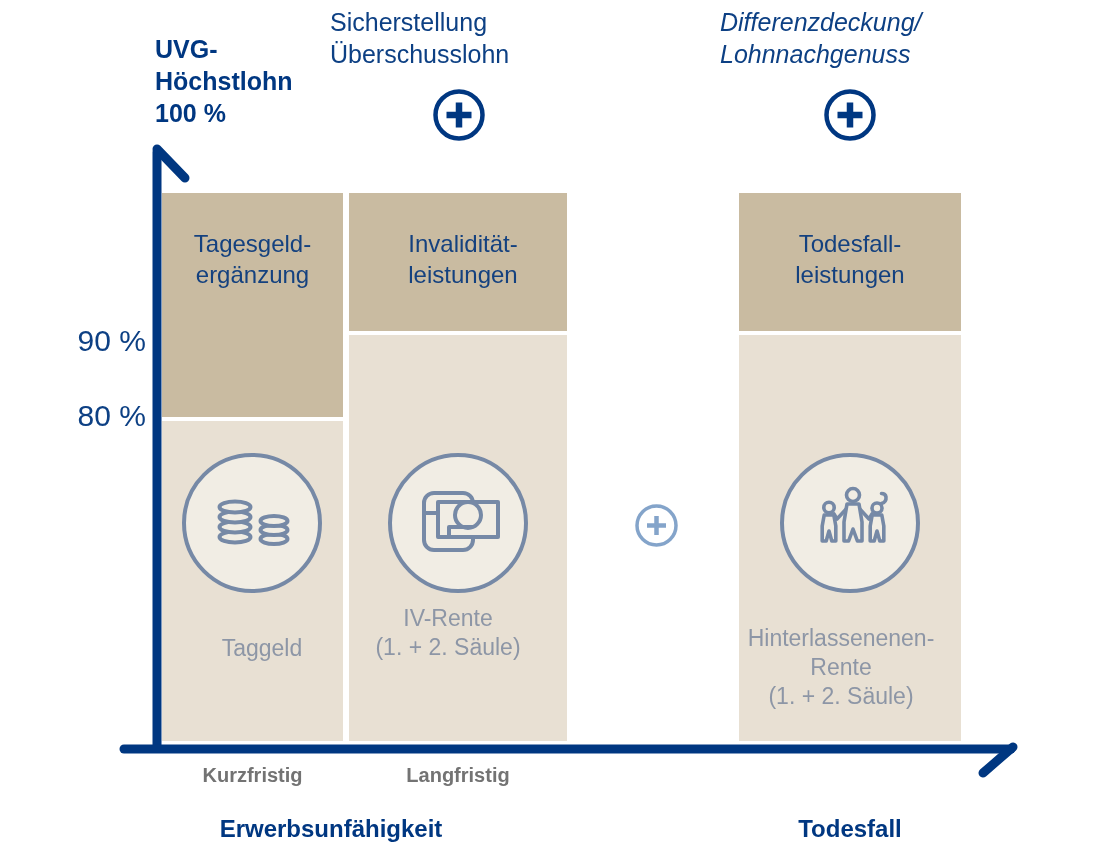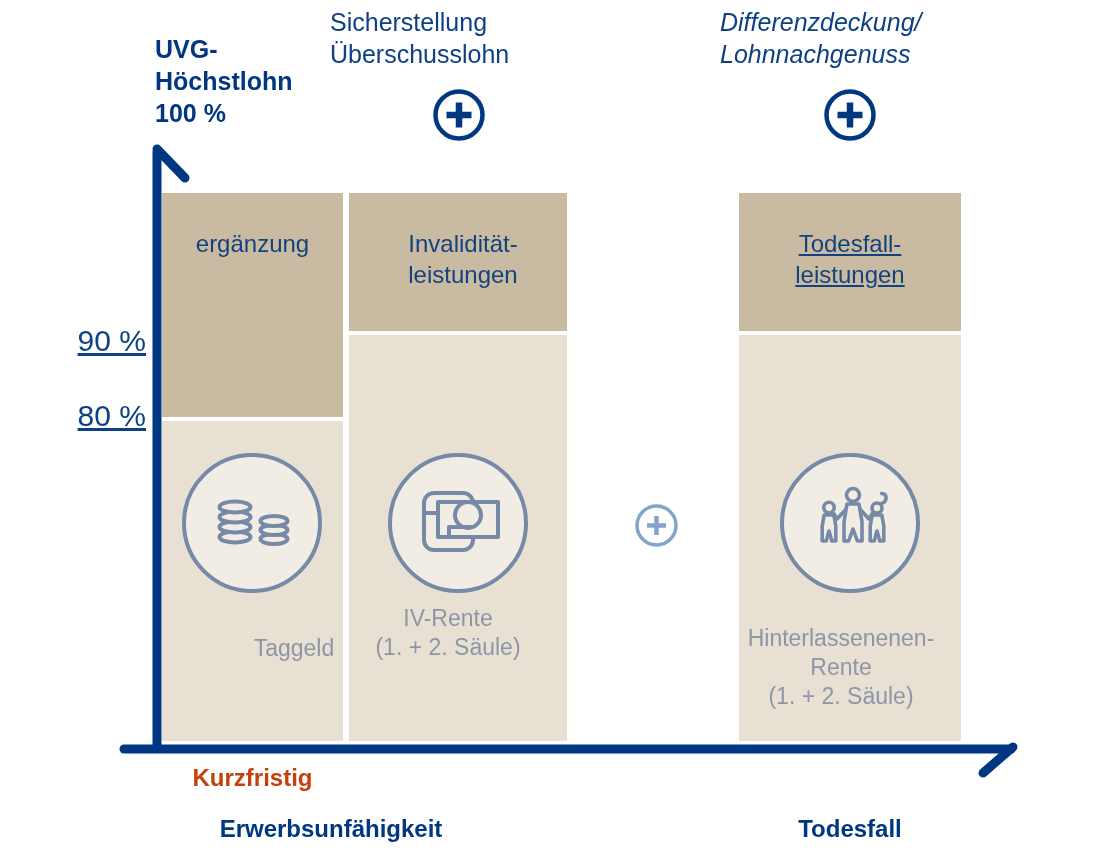--- a/index.html
+++ b/index.html
@@ -6,24 +6,24 @@
   .canvas{
     position:relative;width:1100px;height:860px;background:#fff;
     font-family:"Liberation Sans",sans-serif;overflow:hidden;
     color:#003781;
   }
   .abs{position:absolute;}
   .line{display:block;}
   
   .title-origin{font-size:25px;line-height:32px;font-weight:bold;color:#003781;}
   .annot{font-size:25px;line-height:32px;text-align:left;color:#0d4084;}
-  .ytick{font-size:30px;color:#0d4084;text-align:right;text-decoration:underline;}
+  .ytick{font-size:30px;color:#0d4084;text-align:right;}
   .col-header{font-size:24px;line-height:31px;text-align:center;color:#14417f;}
   .caption{font-size:23px;line-height:29px;text-align:center;color:#8d96a6;}
-  .xlabel{font-size:24px;font-weight:bold;text-align:center;color:#c2410c;}
+  .xlabel{font-size:20px;font-weight:bold;text-align:center;color:#737373;}
   .grouplabel{font-size:24px;font-weight:bold;text-align:center;color:#003781;}
   
   .band-dark{background:#c9bba1;}
   .band-light{background:#e8e0d3;}
   .icon-circle{
     width:140px;height:140px;border-radius:50%;
     background:#f1ede4;border:4px solid #7689a6;box-sizing:border-box;
     display:flex;align-items:center;justify-content:center;
   }
   svg{display:block;}
@@ -60,36 +60,37 @@
       <path d="M14.5 27 H39.5 M27 14.5 V39.5" stroke="#003781" stroke-width="6.5" fill="none"></path>
     </svg>
   </div>
 
   <div class="abs ytick" style="left:46px;top:324px;width:100px;">90 %</div>
   <div class="abs ytick" style="left:46px;top:399px;width:100px;">80 %</div>
 
   <div class="abs band-dark" style="left:162px;top:193px;width:181px;height:224px;"></div>
   <div class="abs band-light" style="left:162px;top:421px;width:181px;height:320px;"></div>
   <div class="abs col-header" style="left:162px;top:228px;width:181px;">
+    <span class="line">Tagesgeld-</span>
     <span class="line">ergänzung</span>
   </div>
   <div class="abs icon-circle" style="left:182px;top:453px;">
     <svg width="96" height="96" viewBox="-48 -48 96 96">
       <g fill="#f1ede4" stroke="#7689a6" stroke-width="4">
         <ellipse cx="-17" cy="14" rx="15.5" ry="5.5"></ellipse>
         <ellipse cx="-17" cy="4" rx="15.5" ry="5.5"></ellipse>
         <ellipse cx="-17" cy="-6" rx="15.5" ry="5.5"></ellipse>
         <ellipse cx="-17" cy="-16" rx="15.5" ry="5.5"></ellipse>
         <ellipse cx="22" cy="16" rx="13.5" ry="5"></ellipse>
         <ellipse cx="22" cy="7" rx="13.5" ry="5"></ellipse>
         <ellipse cx="22" cy="-2" rx="13.5" ry="5"></ellipse>
       </g>
     </svg>
   </div>
-  <div class="abs caption" style="left:162px;top:634px;width:200px;padding-left:32px;">
+  <div class="abs caption" style="left:162px;top:634px;width:200px;">
     <span class="line">Taggeld</span>
     <span class="line"></span>
     <span class="line"></span>
   </div>
 
   <div class="abs band-dark" style="left:349px;top:193px;width:218px;height:138px;"></div>
   <div class="abs band-light" style="left:349px;top:335px;width:218px;height:406px;"></div>
   <div class="abs col-header" style="left:349px;top:228px;width:228px;">
     <span class="line">Invalidität-</span>
     <span class="line">leistungen</span>
@@ -113,21 +114,21 @@
 
   <div class="abs" style="left:634px;top:503px;width:45px;height:45px;">
     <svg width="45" height="45" viewBox="0 0 45 45">
       <circle cx="22.5" cy="22.5" r="19.5" fill="none" stroke="#84a4ca" stroke-width="3.5"></circle>
       <path d="M13 22.5 H32 M22.5 13 V32" stroke="#84a4ca" stroke-width="4.5" fill="none"></path>
     </svg>
   </div>
 
   <div class="abs band-dark" style="left:739px;top:193px;width:222px;height:138px;"></div>
   <div class="abs band-light" style="left:739px;top:335px;width:222px;height:406px;"></div>
-  <div class="abs col-header" style="left:739px;top:228px;width:222px;text-decoration:underline;">
+  <div class="abs col-header" style="left:739px;top:228px;width:222px;">
     <span class="line">Todesfall-</span>
     <span class="line">leistungen</span>
   </div>
   <div class="abs icon-circle" style="left:780px;top:453px;">
     <svg width="96" height="96" viewBox="-48 -48 96 96">
       <g fill="#f1ede4" stroke="#7689a6" stroke-width="3.6" stroke-linejoin="round" stroke-linecap="round">
         <path d="M -2 -16 L -13 -4 M -16 -9 L -13 -4" fill="none"></path>
         <path d="M 8 -16 L 19 -4 M 22 -9 L 19 -4" fill="none"></path>
         <circle cx="-21" cy="-15.5" r="5.2"></circle>
         <path d="M -25.8 -8 H -16.2 L -14.2 3 V 18 H -18.2 L -21 8 L -23.8 18 H -27.8 V 3 Z"></path>
@@ -146,17 +147,18 @@
   </div>
 
   <svg class="abs" style="left:0;top:0;" width="1100" height="860" viewBox="0 0 1100 860">
     <path d="M157 152 V 748" stroke="#003781" stroke-width="9" stroke-linecap="round" fill="none"></path>
     <path d="M157 149 L 185 178" stroke="#003781" stroke-width="9" stroke-linecap="round" fill="none"></path>
     <path d="M124 749 H 1011" stroke="#003781" stroke-width="9" stroke-linecap="round" fill="none"></path>
     <path d="M1013 747 L 983 773" stroke="#003781" stroke-width="9" stroke-linecap="round" fill="none"></path>
   </svg>
 
   <div class="abs xlabel" style="left:162px;top:764px;width:181px;">Kurzfristig</div>
+  <div class="abs xlabel" style="left:349px;top:764px;width:218px;">Langfristig</div>
 
   <div class="abs grouplabel" style="left:181px;top:815px;width:300px;">Erwerbsunfähigkeit</div>
   <div class="abs grouplabel" style="left:739px;top:815px;width:222px;">Todesfall</div>
 
 </div>
 
 </body></html>

